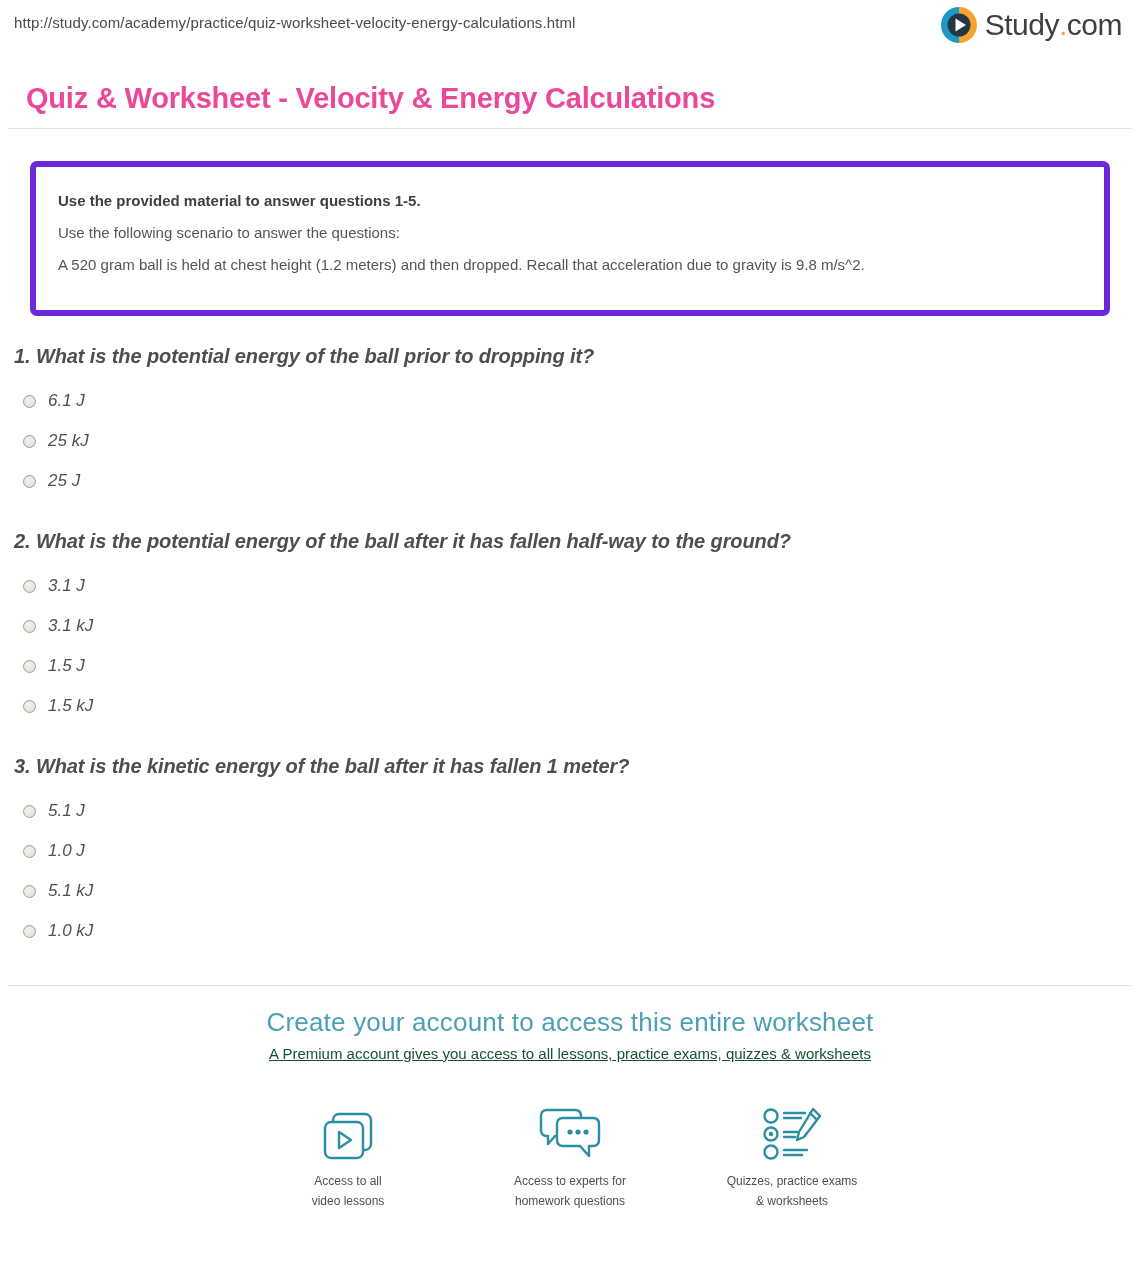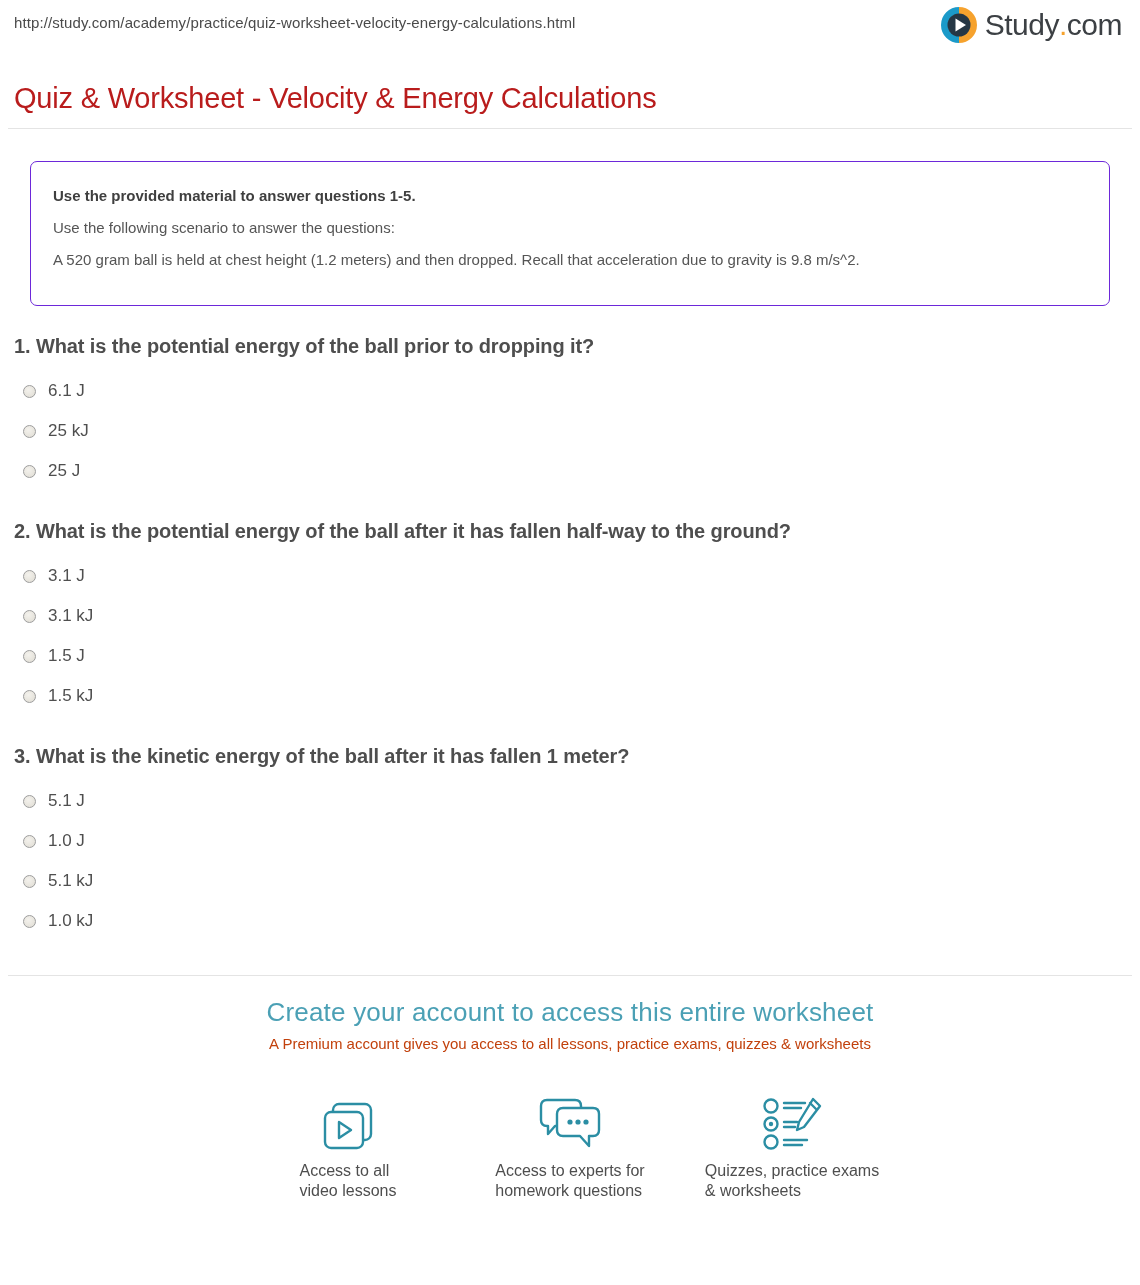--- a/index.html
+++ b/index.html
@@ -39,53 +39,53 @@
     font-size: 30px;
     font-weight: 400;
     color: #3c4044;
     letter-spacing: -0.5px;
     display: flex;
     align-items: baseline;
   }
   .logo-dot { color: #f6a22d; }
   
   .page-title {
-    margin: 24px 14px 0 14px;
+    margin: 24px 14px 0 26px;
     font-size: 29px;
-    font-weight: 400;
-    color: #b91c1c;
+    font-weight: 700;
+    color: #ec4899;
     letter-spacing: -0.2px;
   }
   .rule {
     height: 1px;
     background: #e4e4e4;
     margin: 13px 8px 0 8px;
     border: none;
   }
   
   .instruction-box {
     margin: 32px 30px 0 30px;
-    border: 1px solid #6d28d9;
+    border: 6px solid #6d28d9;
     border-radius: 7px;
     padding: 25px 22px 37px 22px;
   }
   .instruction-bold {
     font-size: 15px;
     font-weight: 700;
     color: #3f3f3f;
     margin-bottom: 15px;
   }
   .instruction-line {
     font-size: 15px;
     color: #555555;
     margin-bottom: 15px;
   }
   .instruction-line:last-child { margin-bottom: 0; }
   
-  .question { margin: 0 14px; }
+  .question { margin: 0 14px; font-style: italic; }
   .question-heading {
     font-size: 20px;
     font-weight: 700;
     color: #4e4e4e;
     margin-top: 29px;
     margin-bottom: 13px;
     letter-spacing: -0.1px;
   }
   .option-row {
     display: flex;
@@ -114,21 +114,22 @@
     text-align: center;
     font-size: 26px;
     font-weight: 400;
     color: #4ba0b5;
     letter-spacing: 0.2px;
   }
   .signup-subheading {
     margin-top: 7px;
     text-align: center;
     font-size: 15px;
-    color: #c2410c;
+    color: #14532d;
+    text-decoration: underline;
   }
   .features {
     margin-top: 38px;
     display: flex;
     justify-content: center;
     align-items: flex-end;
     gap: 22px;
   }
   .feature {
     width: 200px;
@@ -137,21 +138,22 @@
     align-items: center;
   }
   .feature-icon {
     height: 62px;
     display: flex;
     align-items: flex-end;
     justify-content: center;
     margin-bottom: 9px;
   }
   .feature-label {
-    font-size: 16px;
+    text-align: center;
+    font-size: 12px;
     line-height: 20px;
     color: #4e4e4e;
   }
   svg.icon { stroke: #2b8ea4; fill: none; stroke-width: 2.4; stroke-linejoin: round; stroke-linecap: round; }
 </style>
 </head>
 <body>
 
 <div class="header">
   <div class="url-text">http://study.com/academy/practice/quiz-worksheet-velocity-energy-calculations.html</div>

